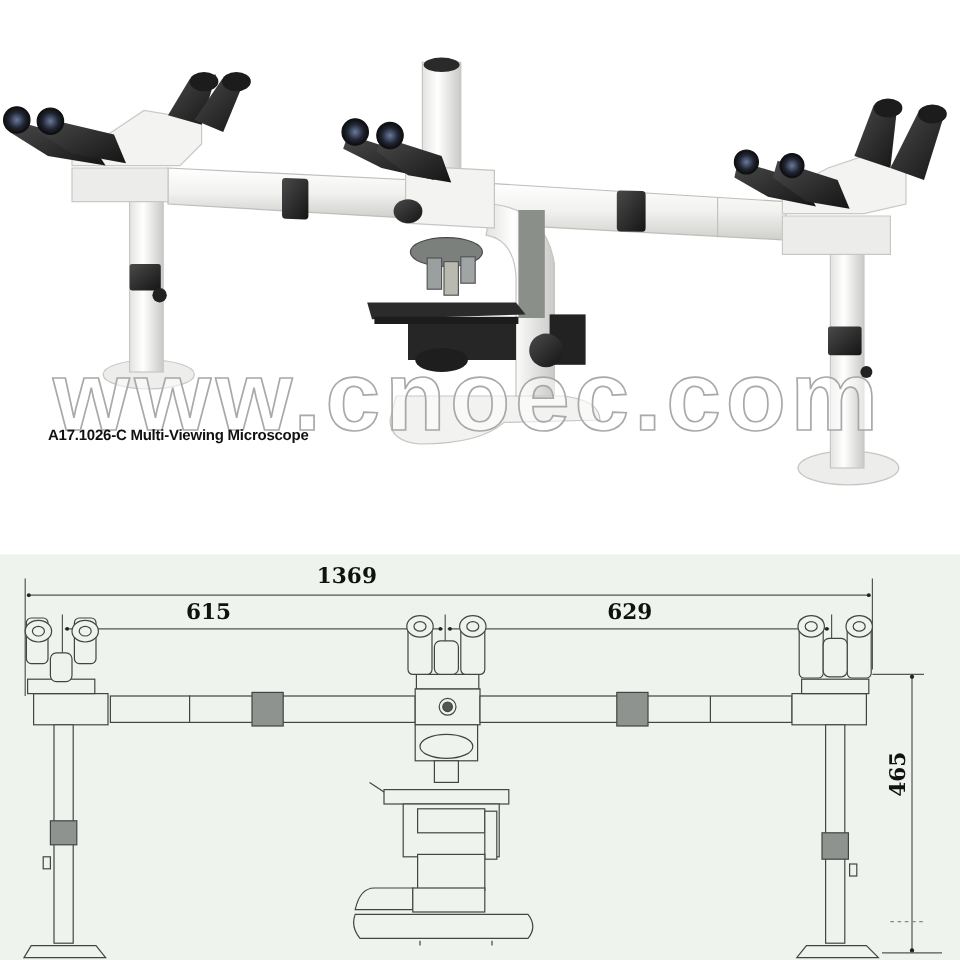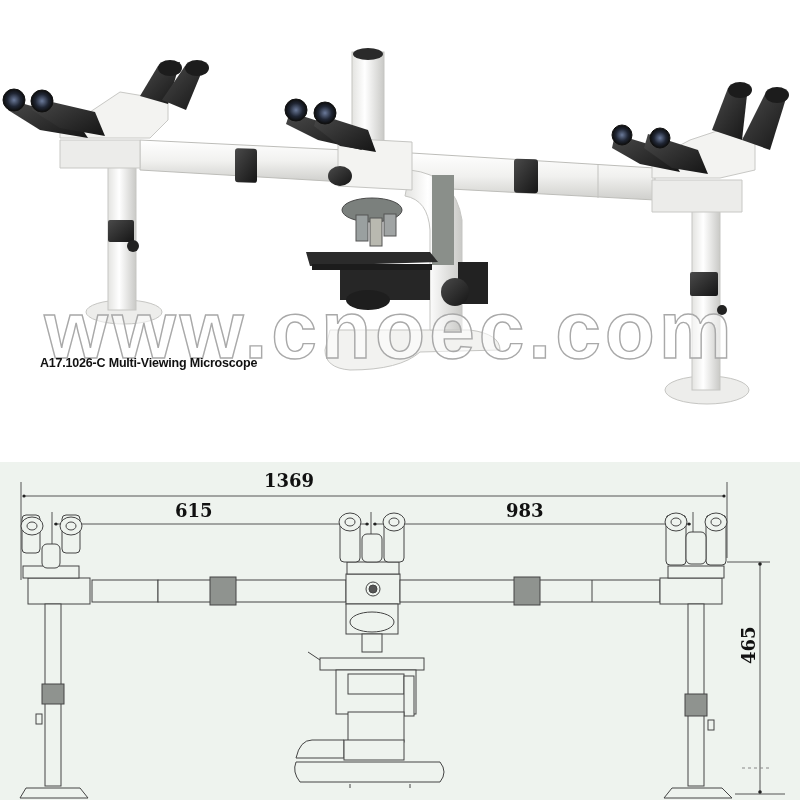--- a/index.html
+++ b/index.html
@@ -4,21 +4,21 @@
   <style>
     html, body { margin: 0; padding: 0; background: #ffffff; }
     body { width: 800px; height: 800px; overflow: hidden; position: relative; font-family: "Liberation Sans", sans-serif; }
     .photo-panel { position: absolute; left: 0; top: 0; width: 636px; height: 462px; background: #ffffff; }
     .diagram-panel { position: absolute; left: 0; top: 462px; width: 800px; height: 338px; background: #eef3ee; padding-left: 20px; }
     svg { position: absolute; left: 0; top: 0; display: block; }
     .watermark { position: absolute; left: 30px; top: 292px; width: 720px; height: 80px; pointer-events: none; }
     .caption { position: absolute; left: 40px; top: 356px; font-family: "Liberation Sans", sans-serif; font-weight: bold; font-size: 12.5px; color: #111; letter-spacing: -0.2px; }
     .dim-label { position: absolute; font-family: "DejaVu Serif", serif; font-size: 18px; color: #111; font-weight: bold; }
     .dim-total { left: 264px; top: 8px; }
-    .dim-left { left: 155px; top: 38px; margin-left: 20px; }
+    .dim-left { left: 155px; top: 38px; }
     .dim-right { left: 506px; top: 38px; }
     .dim-height { left: 738px; top: 202px; transform: rotate(-90deg); transform-origin: left top; }
   </style>
 </head>
 <body>
 
 <div class="photo-panel">
   <svg width="800" height="462" viewBox="0 0 800 462">
     <defs>
       <linearGradient id="tubeG" x1="0" y1="0" x2="0" y2="1">
@@ -243,15 +243,15 @@
         <line x1="410" y1="322" x2="410" y2="326"></line>
     </g>
 
     <g stroke="#888" stroke-width="1">
       <line x1="742" y1="306" x2="772" y2="306" stroke-dasharray="3 3"></line>
     </g>
   </svg>
 
   <div class="dim-label dim-total">1369</div>
   <div class="dim-label dim-left">615</div>
-  <div class="dim-label dim-right">983</div>
+  <div class="dim-label dim-right">629</div>
   <div class="dim-label dim-height">465</div>
 </div>
 
 </body></html>

